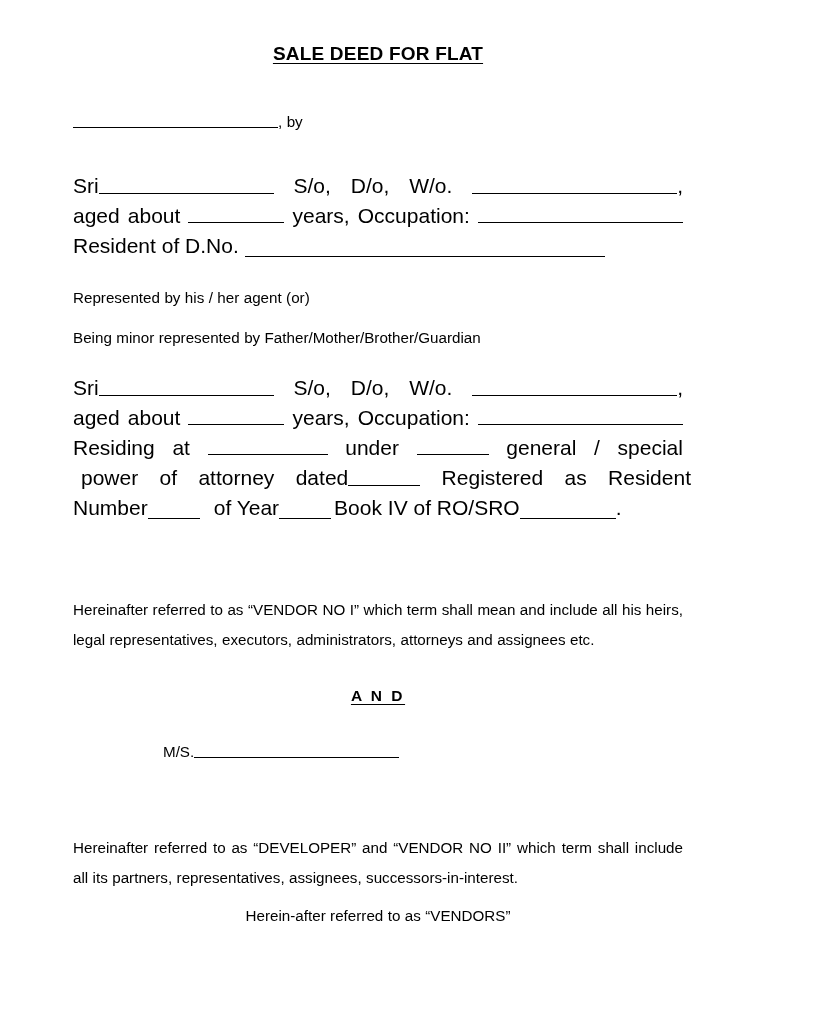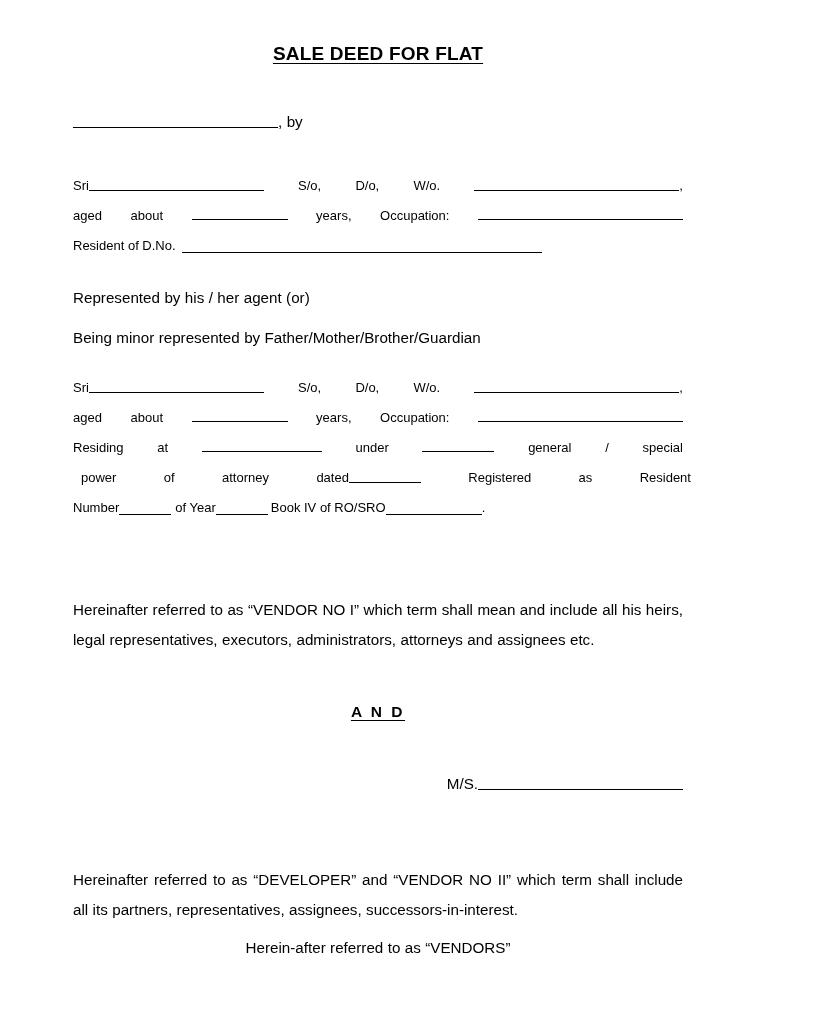--- a/index.html
+++ b/index.html
@@ -80,47 +80,46 @@
   .bold { font-weight: normal; }
 
   .and-sep {
     text-align: center;
     font-size: 15.5px;
     font-weight: bold;
     text-decoration: underline;
     text-underline-offset: 3px;
     letter-spacing: 2.5px;
     line-height: 30px;
-    margin: 16px;
+    margin: 0;
   }
 
   
   .gap-8  { height: 8px; }
   .gap-10 { height: 10px; }
   .gap-20 { height: 20px; }
   .gap-22 { height: 22px; }
   .gap-26 { height: 26px; }
   .gap-30 { height: 30px; }
   .gap-34 { height: 34px; }
   .gap-46 { height: 46px; }
 
   .ms-line {
     font-size: 15.2px;
     line-height: 30px;
     padding-left: 90px;
     margin: 0;
-    text-align: right;
   }
 
   
   .sprow {
     display: flex;
     justify-content: space-between;
     align-items: baseline;
-    font-size: 13px;
+    font-size: 21px;
     line-height: 30px;
     width: 100%;
   }
   .sprow.tight { justify-content: flex-start; align-items: center; }
   .sprow .cell { white-space: nowrap; }
 </style>
 </head>
 <body>
 
 <div class="page">
@@ -204,21 +203,21 @@
     <span class="cell">attorney</span>
     <span class="cell"><span>dated</span><span class="blank b-md"></span></span>
     <span class="cell">Registered</span>
     <span class="cell">as</span>
     <span class="cell">Resident</span>
   </div>
 
   <div class="sprow tight">
     <span class="cell">Number</span>
       <span class="cell blank b-sm"></span>
-    <span class="cell" style="margin-left:4px;">of Year</span>
+    <span class="cell" style="margin-left:14px;">of Year</span>
       <span class="cell blank b-sm"></span>
     <span class="cell" style="margin-left:3px;">Book IV of RO/SRO</span>
       <span class="cell blank b-lg"></span>
       <span class="cell">.</span>
   </div>
 
   <div class="gap-46"></div>
   <div class="gap-26"></div>
 
   <p class="para">

